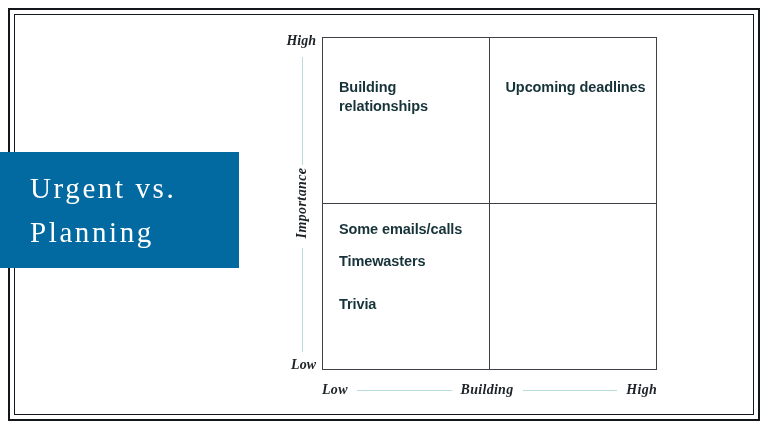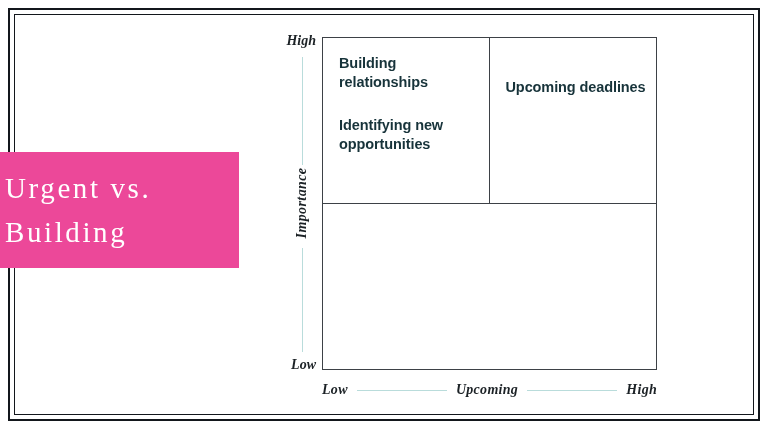--- a/index.html
+++ b/index.html
@@ -40,23 +40,23 @@
     box-sizing: border-box;
   }
 
   
   #title-block {
     position: absolute;
     left: 0px;
     top: 152px;
     width: 239px;
     height: 116px;
-    background: #ec4899;
-    box-sizing: border-box;
-    padding: 14px 0 0 5px;
+    background: #0369a1;
+    box-sizing: border-box;
+    padding: 14px 0 0 30px;
     z-index: 4;
   }
   #title-block .title-line {
     font-family: "Liberation Serif", serif;
     color: #ffffff;
     font-size: 29px;
     line-height: 44px;
     letter-spacing: 2.6px;
     white-space: nowrap;
   }
@@ -186,44 +186,48 @@
 </head>
 <body>
 
 <div id="slide">
 
   <div id="frame-outer"></div>
   <div id="frame-inner"></div>
 
   <div id="title-block">
     <div class="title-line">Urgent vs.</div>
-    <div class="title-line">Building</div>
+    <div class="title-line">Planning</div>
   </div>
 
   <div id="y-axis">
     <div id="y-high">High</div>
     <div id="y-line-top"></div>
     <div id="y-title">
       <span>Importance</span>
     </div>
     <div id="y-line-bottom"></div>
     <div id="y-low">Low</div>
   </div>
 
   <div id="matrix">
     <div class="quadrant q-tl">
       <div class="q-item">Building relationships</div>
-      <div class="q-item">Identifying new opportunities</div>
     </div>
     <div class="quadrant q-tr">
       <div class="q-item">Upcoming deadlines</div>
+    </div>
+    <div class="quadrant q-bl">
+      <div class="q-item">Some emails/calls</div>
+      <div class="q-item">Timewasters</div>
+      <div class="q-item">Trivia</div>
     </div>
   </div>
 
   <div id="x-axis">
     <div class="x-label">Low</div>
     <div class="x-rule"></div>
-    <div class="x-label">Upcoming</div>
+    <div class="x-label">Building</div>
     <div class="x-rule"></div>
     <div class="x-label">High</div>
   </div>
 
 </div>
 
 </body></html>

